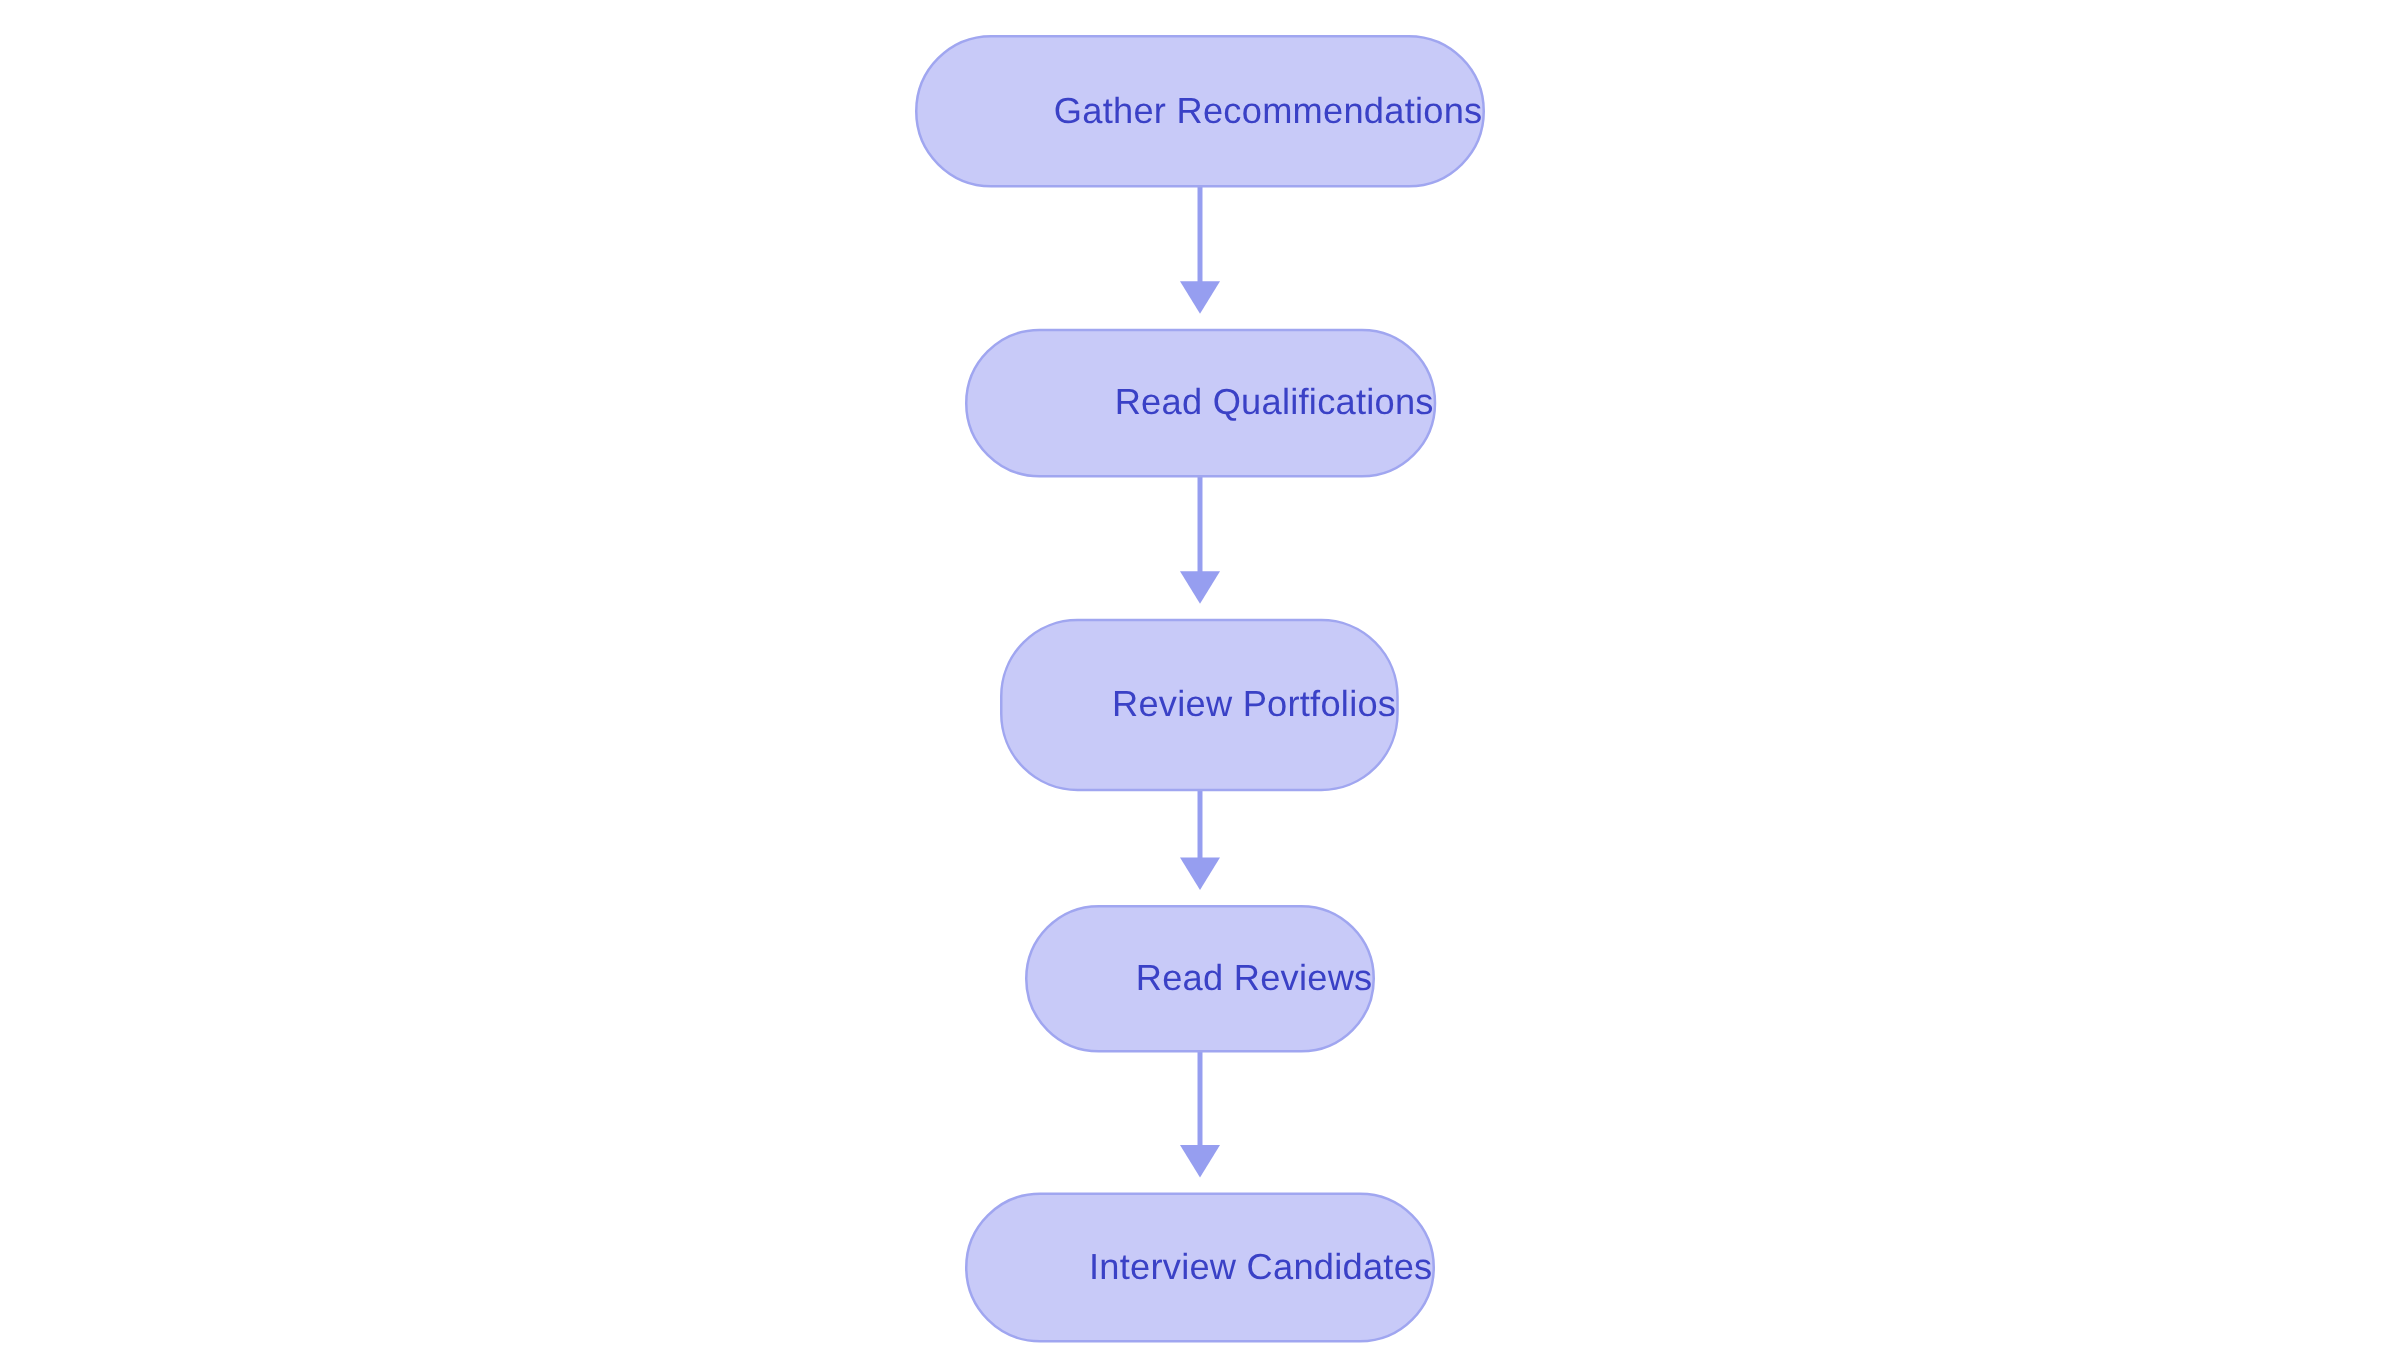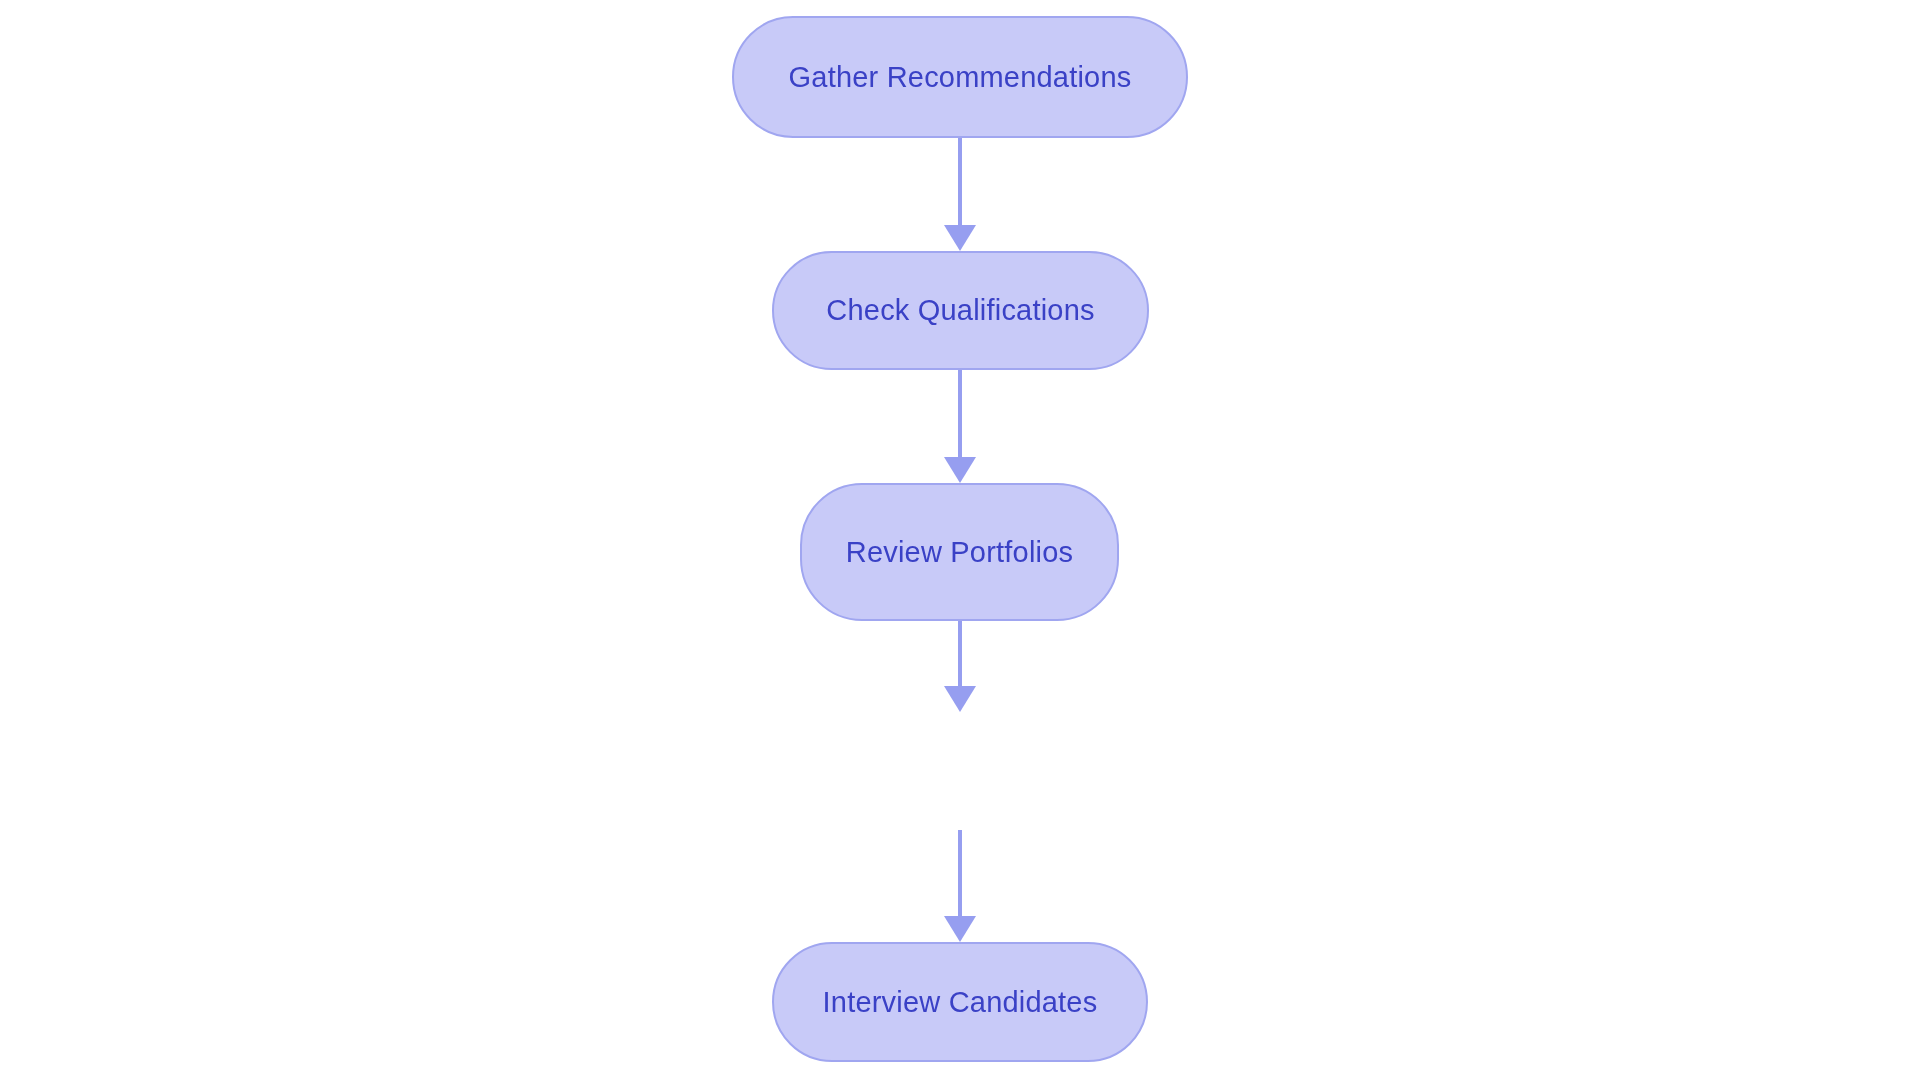--- a/index.html
+++ b/index.html
@@ -34,24 +34,25 @@
     stroke: var(--arrow);
     stroke-width: 4;
   }
   .connectors polygon {
     fill: var(--arrow);
   }
   .node {
     position: absolute;
     display: flex;
     align-items: center;
-    justify-content: center;
+    justify-content: flex-end;
     background: var(--node-fill);
     border: 2px solid var(--node-border);
     border-radius: 62px;
+    margin-top: 12px;
   }
   .node-label {
     color: var(--node-text);
     font-size: 29px;
     line-height: 1;
     white-space: nowrap;
     text-align: center;
     letter-spacing: 0.2px;
   }
   .n1 { left: 732px; top: 16px;  width: 456px; height: 122px; }
@@ -82,25 +83,28 @@
       <line x1="960" y1="830" x2="960" y2="918"></line>
       <polygon points="944,916 976,916 960,942"></polygon>
     </g>
   </svg>
 
   <div class="node n1">
     <span class="node-label">Gather Recommendations</span>
   </div>
 
   <div class="node n2">
-    <span class="node-label">Check Qualifications</span>
+    <span class="node-label">Read Qualifications</span>
   </div>
 
   <div class="node n3">
     <span class="node-label">Review Portfolios</span>
   </div>
 
+  <div class="node n4">
+    <span class="node-label">Read Reviews</span>
+  </div>
 
   <div class="node n5">
     <span class="node-label">Interview Candidates</span>
   </div>
 
 </div>
 
 </body></html>

